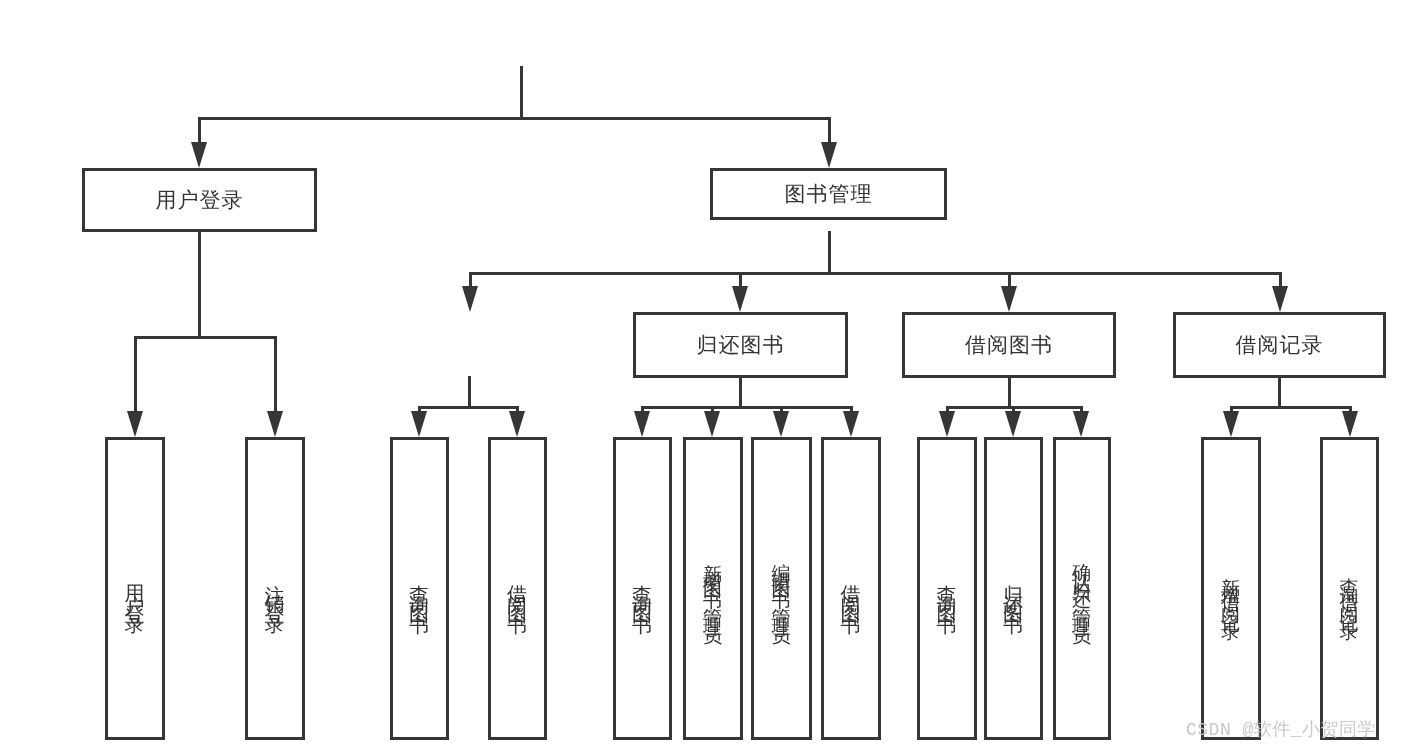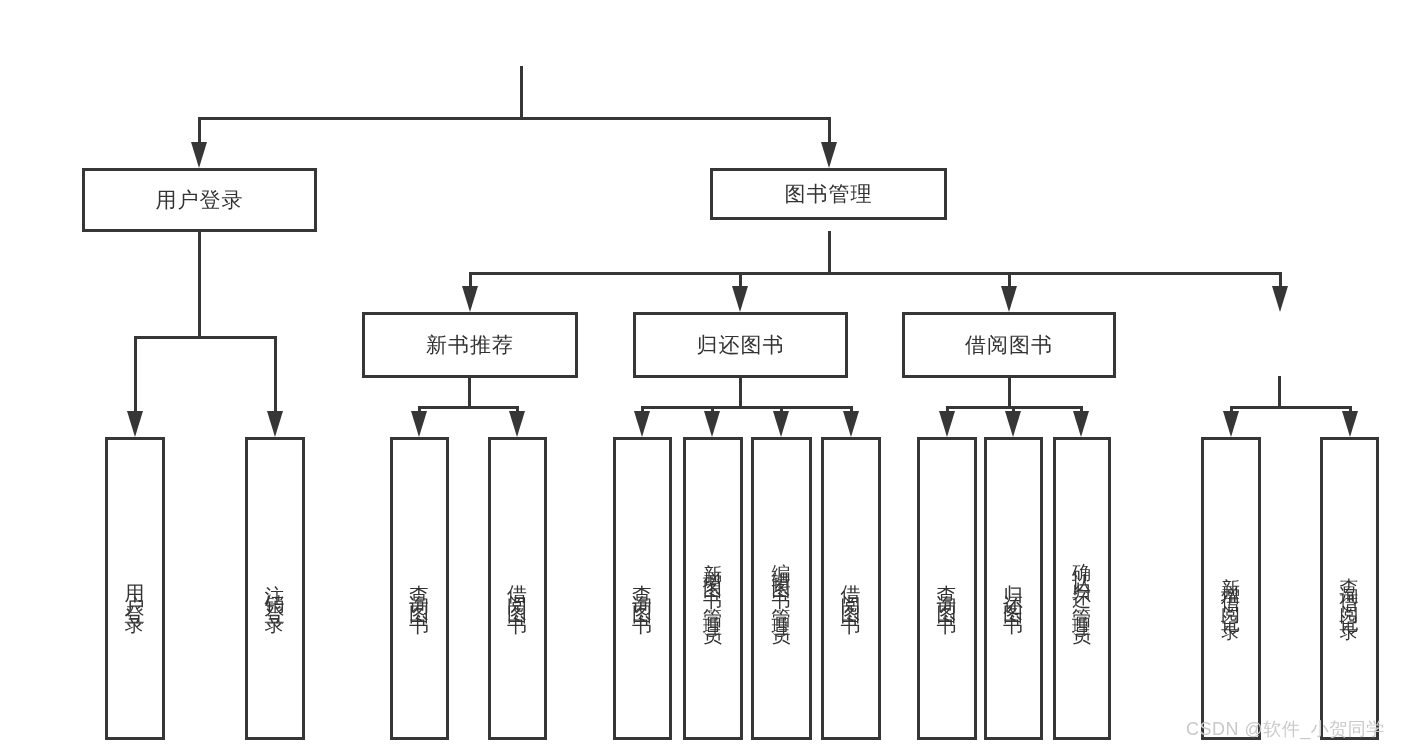--- a/index.html
+++ b/index.html
@@ -52,20 +52,21 @@
     border-left:8px solid transparent;
     border-right:8px solid transparent;
     border-top:26px solid var(--line);
   }
   .watermark{
     position:absolute;
     color:var(--wm);
     font-size:18px;
     letter-spacing:0.5px;
     white-space:nowrap;
+    font-family:Liberation Mono, monospace;
   }
 </style>
 </head>
 <body>
 
 <div id="stage">
 
 
   <div class="vline" style="left:520px;top:66px;height:53px;"></div>
   <div class="hline" style="left:198px;top:117px;width:633px;"></div>
@@ -80,23 +81,23 @@
   <div class="arrow" style="left:127px;top:336px;height:101px;"></div>
   <div class="arrow" style="left:267px;top:336px;height:101px;"></div>
 
   <div class="vline" style="left:828px;top:231px;height:43px;"></div>
   <div class="hline" style="left:469px;top:272px;width:813px;"></div>
   <div class="arrow" style="left:462px;top:272px;height:40px;"></div>
   <div class="arrow" style="left:732px;top:272px;height:40px;"></div>
   <div class="arrow" style="left:1001px;top:272px;height:40px;"></div>
   <div class="arrow" style="left:1272px;top:272px;height:40px;"></div>
 
-  <div class="box" style="left:362px;top:312px;width:216px;height:66px;">新书推荐</div>
   <div class="box" style="left:633px;top:312px;width:215px;height:66px;">归还图书</div>
   <div class="box" style="left:902px;top:312px;width:214px;height:66px;">借阅图书</div>
+  <div class="box" style="left:1173px;top:312px;width:213px;height:66px;">借阅记录</div>
 
   <div class="vline" style="left:468px;top:376px;height:33px;"></div>
   <div class="vline" style="left:739px;top:376px;height:33px;"></div>
   <div class="vline" style="left:1008px;top:376px;height:33px;"></div>
   <div class="vline" style="left:1278px;top:376px;height:33px;"></div>
 
   <div class="hline" style="left:418px;top:406px;width:101px;"></div>
   <div class="hline" style="left:641px;top:406px;width:211px;"></div>
   <div class="hline" style="left:946px;top:406px;width:137px;"></div>
   <div class="hline" style="left:1230px;top:406px;width:121px;"></div>

